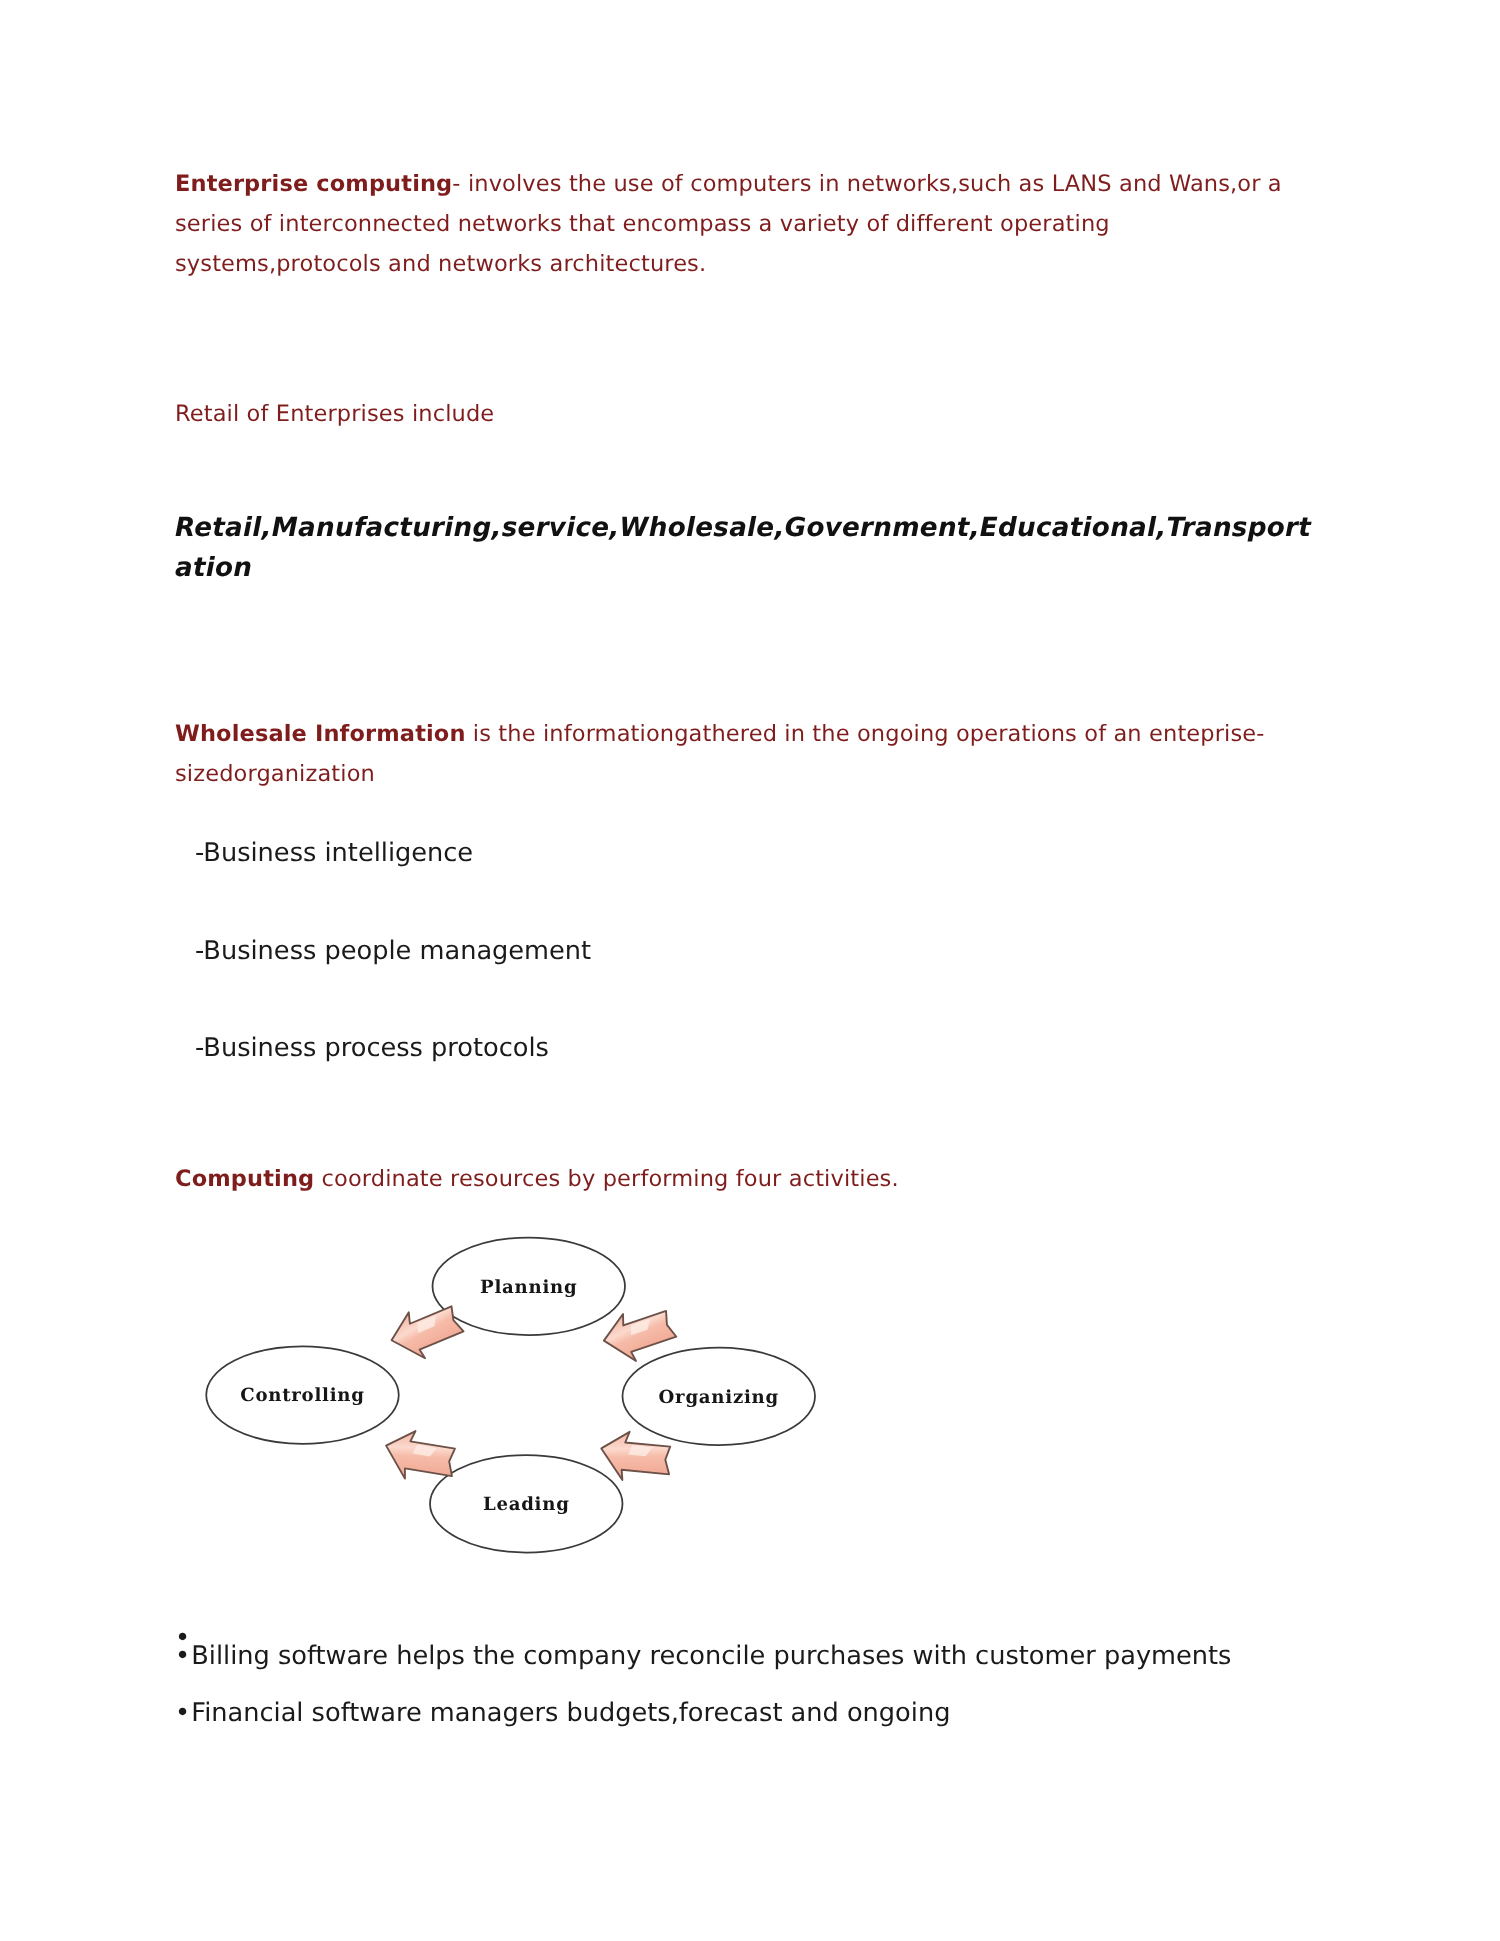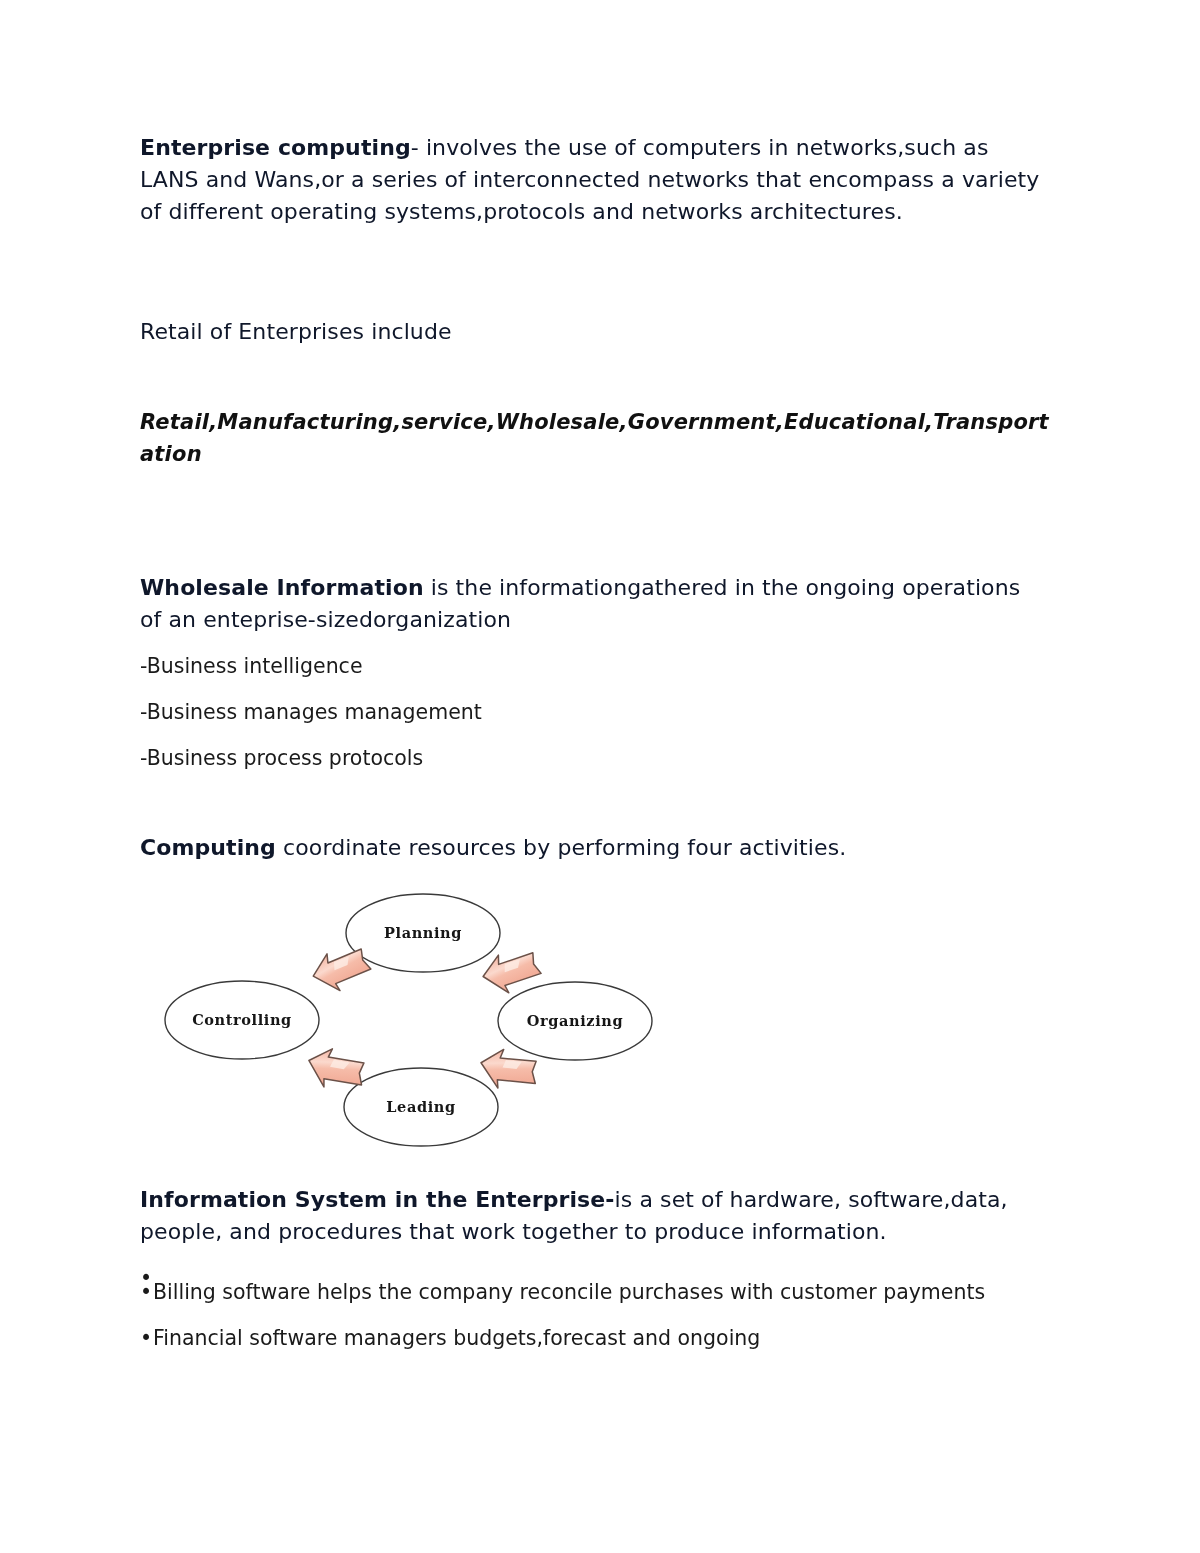--- a/index.html
+++ b/index.html
@@ -25,23 +25,23 @@
   .content {
     position: absolute;
     left: 140px;
     top: 132px;
     width: 900px;
   }
 
   
   p.para {
     margin: 0;
-    font-size: 22px;
-    line-height: 32px;
-    color: #0f172a;
+    font-size: 18px;
+    line-height: 32px;
+    color: #7f1d1d;
     letter-spacing: 0.1px;
   }
   .lead-bold {
     font-weight: bold;
   }
   .spacer-lg { height: 88px; }
   .spacer-md { height: 58px; }
   .spacer-sm { height: 26px; }
   .spacer-xs { height: 14px; }
 
@@ -51,21 +51,21 @@
     line-height: 32px;
     font-weight: bold;
     letter-spacing: 0.2px;
     color: #111111;
     width: 915px;
     word-break: break-all;
     font-style: italic;
   }
 
   p.dash-item {
-    margin: 0;
+    margin: 16px;
     font-size: 20.5px;
     line-height: 32px;
     color: #1a1a1a;
   }
 
   p.bullet-item {
     margin: 0;
     font-size: 20.5px;
     line-height: 32px;
     color: #1a1a1a;
@@ -118,21 +118,21 @@
 
 
     <div class="spacer-xs"></div>
 
     <p class="para"><span class="lead-bold">Wholesale Information</span><span> is the informationgathered in the ongoing operations of an enteprise-sizedorganization</span></p>
 
     <div class="spacer-xs"></div>
 
     <p class="dash-item">-Business intelligence</p>
     <div class="spacer-xs"></div>
-    <p class="dash-item">-Business manages management</p>
+    <p class="dash-item">-Business people management</p>
     <div class="spacer-xs"></div>
     <p class="dash-item">-Business process protocols</p>
 
     <div class="spacer-md"></div>
 
     <p class="para"><span class="lead-bold">Computing</span><span> coordinate resources by performing four activities.</span></p>
 
     <div class="spacer-sm"></div>
 
     <div class="diagram-wrap">
@@ -183,21 +183,20 @@
 
         <g transform="translate(155,154) rotate(14)">
           <path d="M 0 17 L 20 0 L 18 9 L 54 6 L 52 17 L 57 28 L 19 31 L 21 39 Z" fill="url(#arrowGrad)" stroke="#6b5148" stroke-width="1.5" stroke-linejoin="round"></path>
           <path d="M 24 10 L 40 9 L 36 17 L 22 18 Z" fill="#fdeae2" opacity="0.85"></path>
         </g>
       </svg>
     </div>
 
     <div class="spacer-sm"></div>
 
-    <p class="para"><span class="lead-bold">Information System in the Enterprise-</span><span>is a set of hardware, software,data, people, and procedures that work together to produce information.</span></p>
 
     <div class="spacer-xs"></div>
 
     <p class="bullet-item"><span class="bullet-dot">•</span></p>
 
     <div class="spacer-xs"></div>
 
     <p class="bullet-item"><span class="bullet-dot">•</span><span>Billing software helps the company reconcile purchases with customer payments</span></p>
 
     <div class="spacer-xs"></div>

